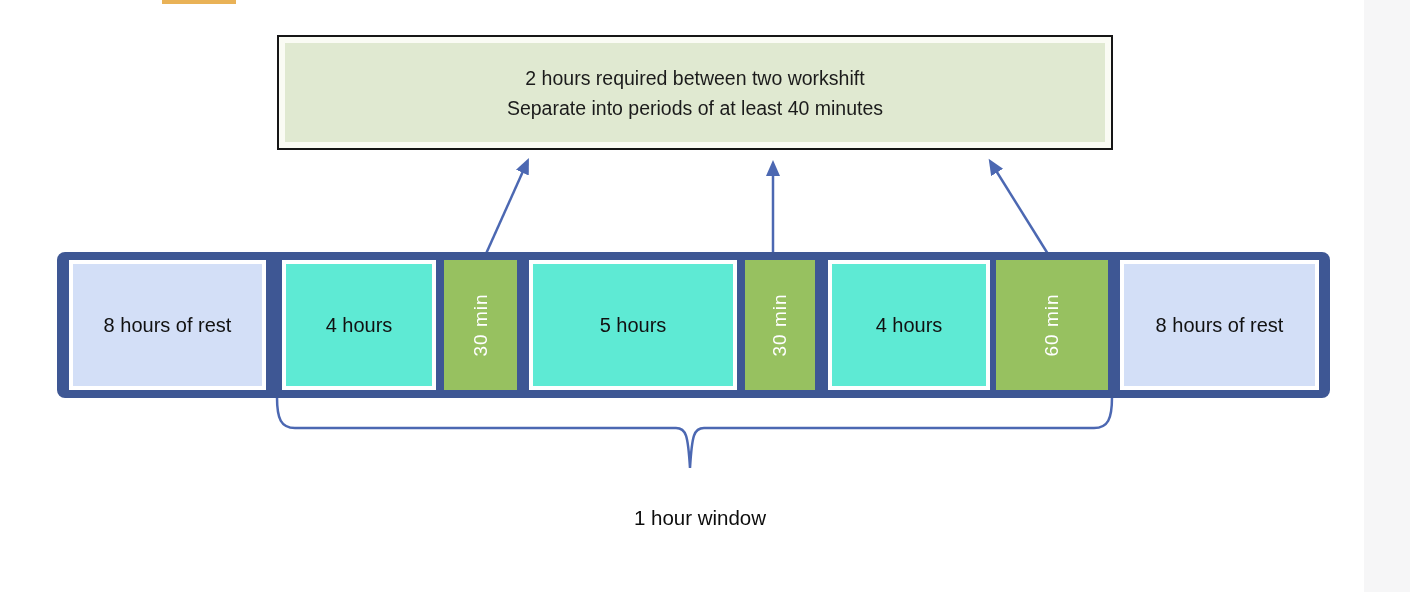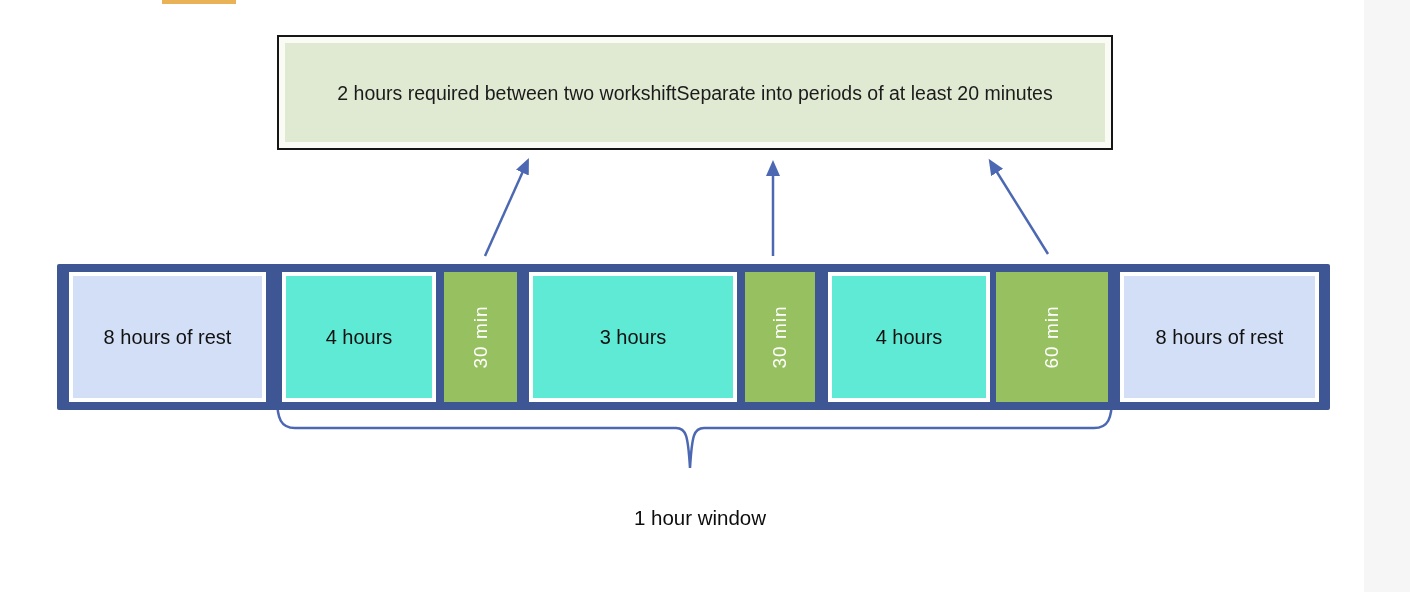--- a/index.html
+++ b/index.html
@@ -22,40 +22,40 @@
     background: #e9b257;
   }
   .note-box {
     position: absolute;
     left: 277px; top: 35px; width: 836px; height: 115px;
     box-sizing: border-box;
     background: #e0e9d1;
     border: 2px solid #161616;
     box-shadow: inset 0 0 0 6px #fafbf4;
     display: flex;
-    flex-direction: row;
+    flex-direction: column;
     align-items: center;
     justify-content: center;
     text-align: center;
   }
   .note-line {
     font-size: 19.5px;
     line-height: 30px;
     color: #1b1b1b;
   }
   .overlay-svg {
     position: absolute;
     left: 0; top: 0; width: 1410px; height: 592px;
     pointer-events: none;
   }
   .bar {
     position: absolute;
-    left: 57px; top: 264px; width: 1273px; height: 146px;
+    left: 57px; top: 252px; width: 1273px; height: 146px;
     background: #3e5794;
-    border-radius: 2px;
+    border-radius: 8px;
   }
   .seg {
     position: absolute;
     top: 8px; height: 130px;
     box-sizing: border-box;
     display: flex;
     align-items: center;
     justify-content: center;
   }
   .seg-rest {
@@ -92,21 +92,21 @@
 </head>
 <body>
 
 <div class="canvas">
 
   <div class="right-band"></div>
   <div class="orange-strip"></div>
 
   <div class="note-box">
     <div class="note-line">2 hours required between two workshift</div>
-    <div class="note-line">Separate into periods of at least 20 minutes</div>
+    <div class="note-line">Separate into periods of at least 40 minutes</div>
   </div>
 
   <svg class="overlay-svg" viewBox="0 0 1410 592" xmlns="http://www.w3.org/2000/svg">
     <defs>
       <marker id="arrowhead" markerUnits="userSpaceOnUse" markerWidth="18" markerHeight="16" refX="4" refY="7" orient="auto">
         <path d="M0,0 L16,7 L0,14 Z" fill="#4c68b2"></path>
       </marker>
     </defs>
     <line x1="485" y1="256" x2="524" y2="169" stroke="#4c68b2" stroke-width="2.5" marker-end="url(#arrowhead)"></line>
     <line x1="773" y1="256" x2="773" y2="172" stroke="#4c68b2" stroke-width="2.5" marker-end="url(#arrowhead)"></line>
@@ -124,21 +124,21 @@
     <div class="seg seg-rest" style="left:12px;  width:197px;">
       <span class="seg-label">8 hours of rest</span>
     </div>
     <div class="seg seg-work" style="left:225px; width:154px;">
       <span class="seg-label">4 hours</span>
     </div>
     <div class="seg seg-break" style="left:387px; width:73px;">
       <span class="seg-label">30 min</span>
     </div>
     <div class="seg seg-work" style="left:472px; width:208px;">
-      <span class="seg-label">3 hours</span>
+      <span class="seg-label">5 hours</span>
     </div>
     <div class="seg seg-break" style="left:688px; width:70px;">
       <span class="seg-label">30 min</span>
     </div>
     <div class="seg seg-work" style="left:771px; width:162px;">
       <span class="seg-label">4 hours</span>
     </div>
     <div class="seg seg-break" style="left:939px; width:112px;">
       <span class="seg-label">60 min</span>
     </div>

